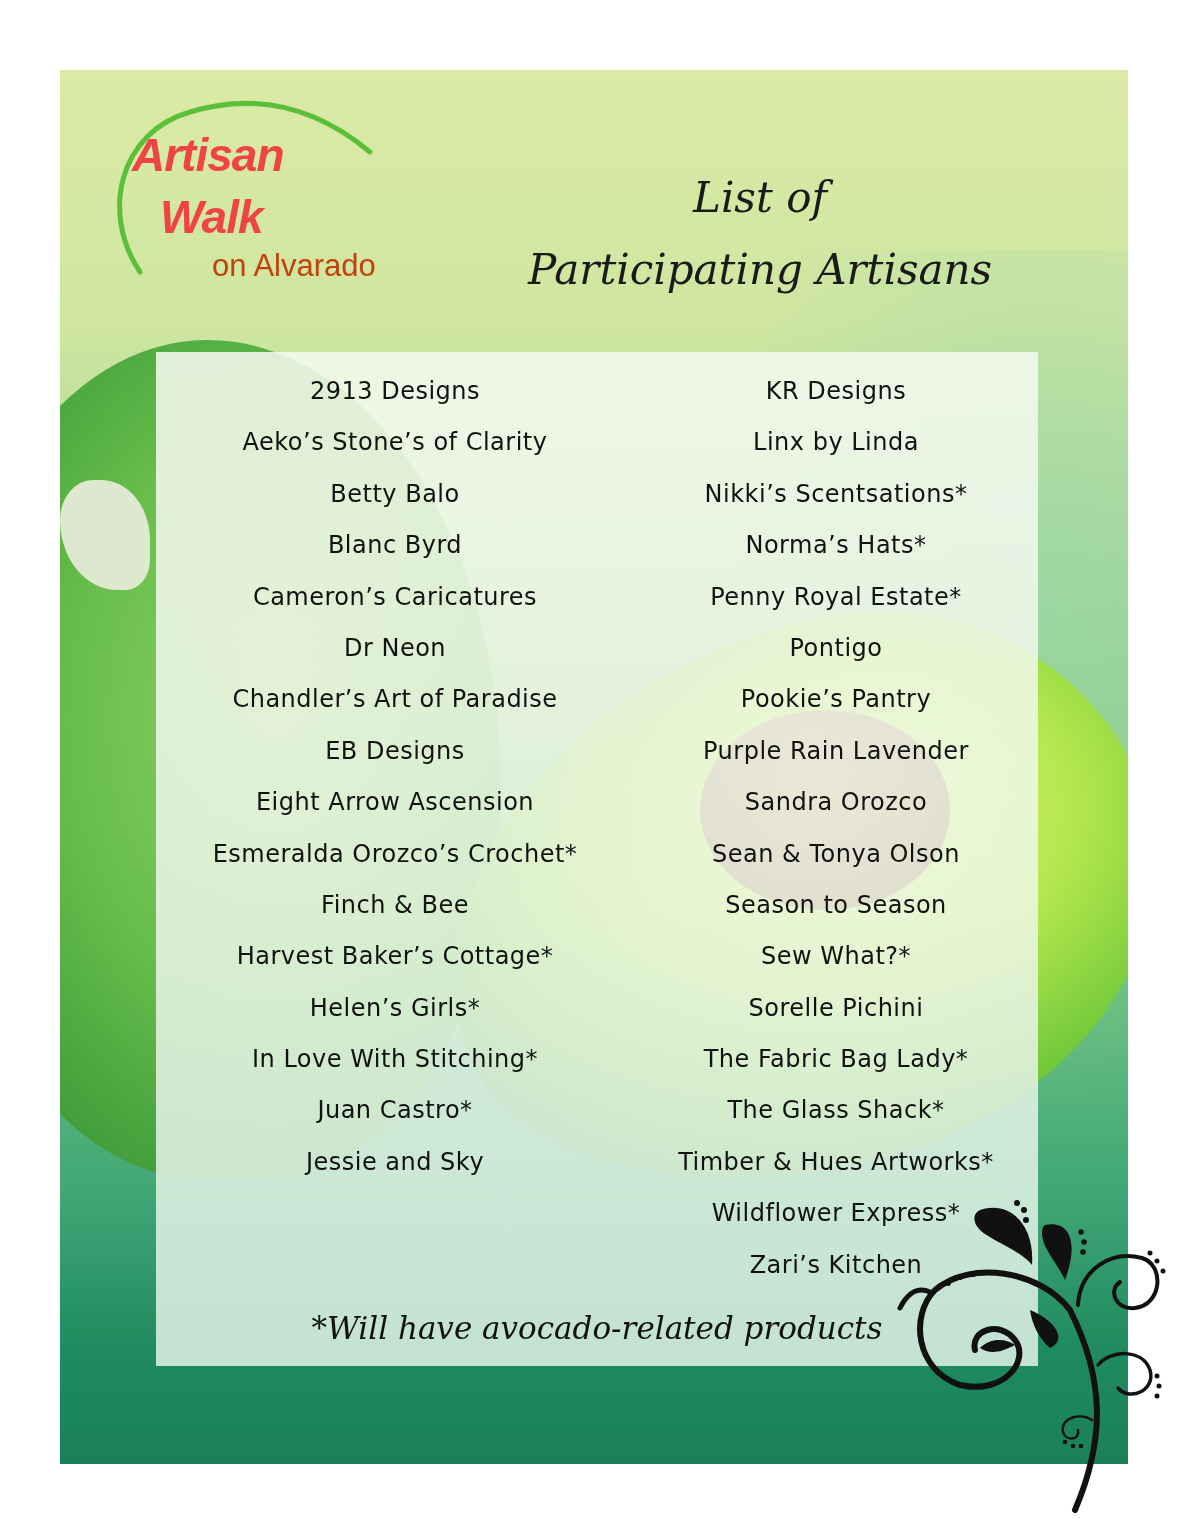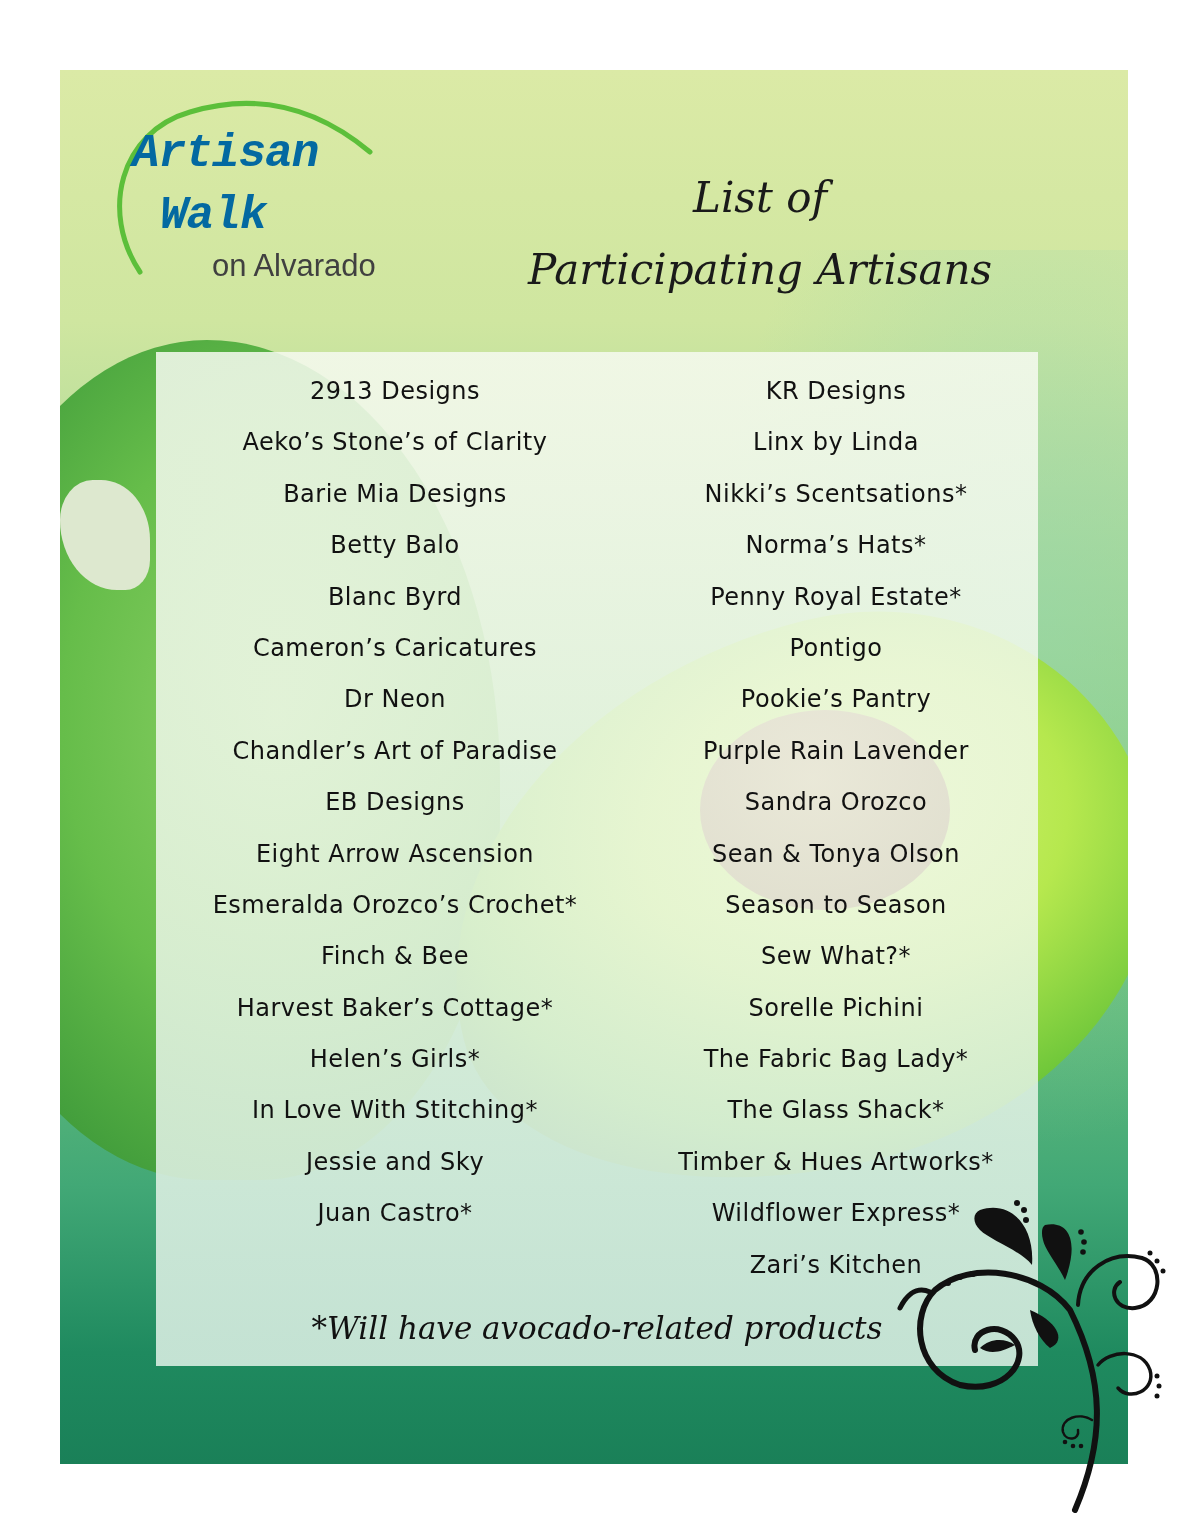--- a/index.html
+++ b/index.html
@@ -34,28 +34,28 @@
   }
   .pit {
     position: absolute; left: 640px; top: 640px; width: 250px; height: 200px;
     border-radius: 50%; background: radial-gradient(ellipse at 45% 35%, #c49a72, #8d623e);
   }
 
   
   .logo { position: absolute; left: 110px; top: 92px; width: 300px; height: 210px; }
   .logo svg { position: absolute; left: 0; top: 0; }
   .logo-word {
-    position: absolute; font-family: Liberation Mono, monospace; font-style: italic; font-weight: bold;
-    color: #0369a1; letter-spacing: -1px;
+    position: absolute; font-family: Liberation Sans, sans-serif; font-style: italic; font-weight: bold;
+    color: #ef4444; letter-spacing: -1px;
   }
   .logo-artisan { left: 22px; top: 36px; font-size: 46px; }
   .logo-walk { left: 50px; top: 98px; font-size: 46px; }
   .logo-sub {
     position: absolute; left: 102px; top: 156px; font-family: "Liberation Sans", sans-serif;
-    font-size: 31px; color: #404040;
+    font-size: 31px; color: #c2410c;
   }
 
   
   .title {
     position: absolute; left: 470px; top: 162px; width: 580px; text-align: center;
     font-family: "DejaVu Serif", serif; font-style: italic; color: #1a1a1a; font-size: 42px; line-height: 72px;
     font-weight: normal;
   }
 
   
@@ -103,35 +103,34 @@
 <div class="title">
   <div>List of</div>
   <div>Participating Artisans</div>
 </div>
 
 <div class="panel">
   <div class="cols">
     <ul class="col left">
       <li>2913 Designs</li>
       <li>Aeko’s Stone’s of Clarity</li>
-      <li>Barie Mia Designs</li>
       <li>Betty Balo</li>
       <li>Blanc Byrd</li>
       <li>Cameron’s Caricatures</li>
       <li>Dr Neon</li>
       <li>Chandler’s Art of Paradise</li>
       <li>EB Designs</li>
       <li>Eight Arrow Ascension</li>
       <li>Esmeralda Orozco’s Crochet*</li>
       <li>Finch &amp; Bee</li>
       <li>Harvest Baker’s Cottage*</li>
       <li>Helen’s Girls*</li>
       <li>In Love With Stitching*</li>
+      <li>Juan Castro*</li>
       <li>Jessie and Sky</li>
-      <li>Juan Castro*</li>
     </ul>
     <ul class="col right">
       <li>KR Designs</li>
       <li>Linx by Linda</li>
       <li>Nikki’s Scentsations*</li>
       <li>Norma’s Hats*</li>
       <li>Penny Royal Estate*</li>
       <li>Pontigo</li>
       <li>Pookie’s Pantry</li>
       <li>Purple Rain Lavender</li>

